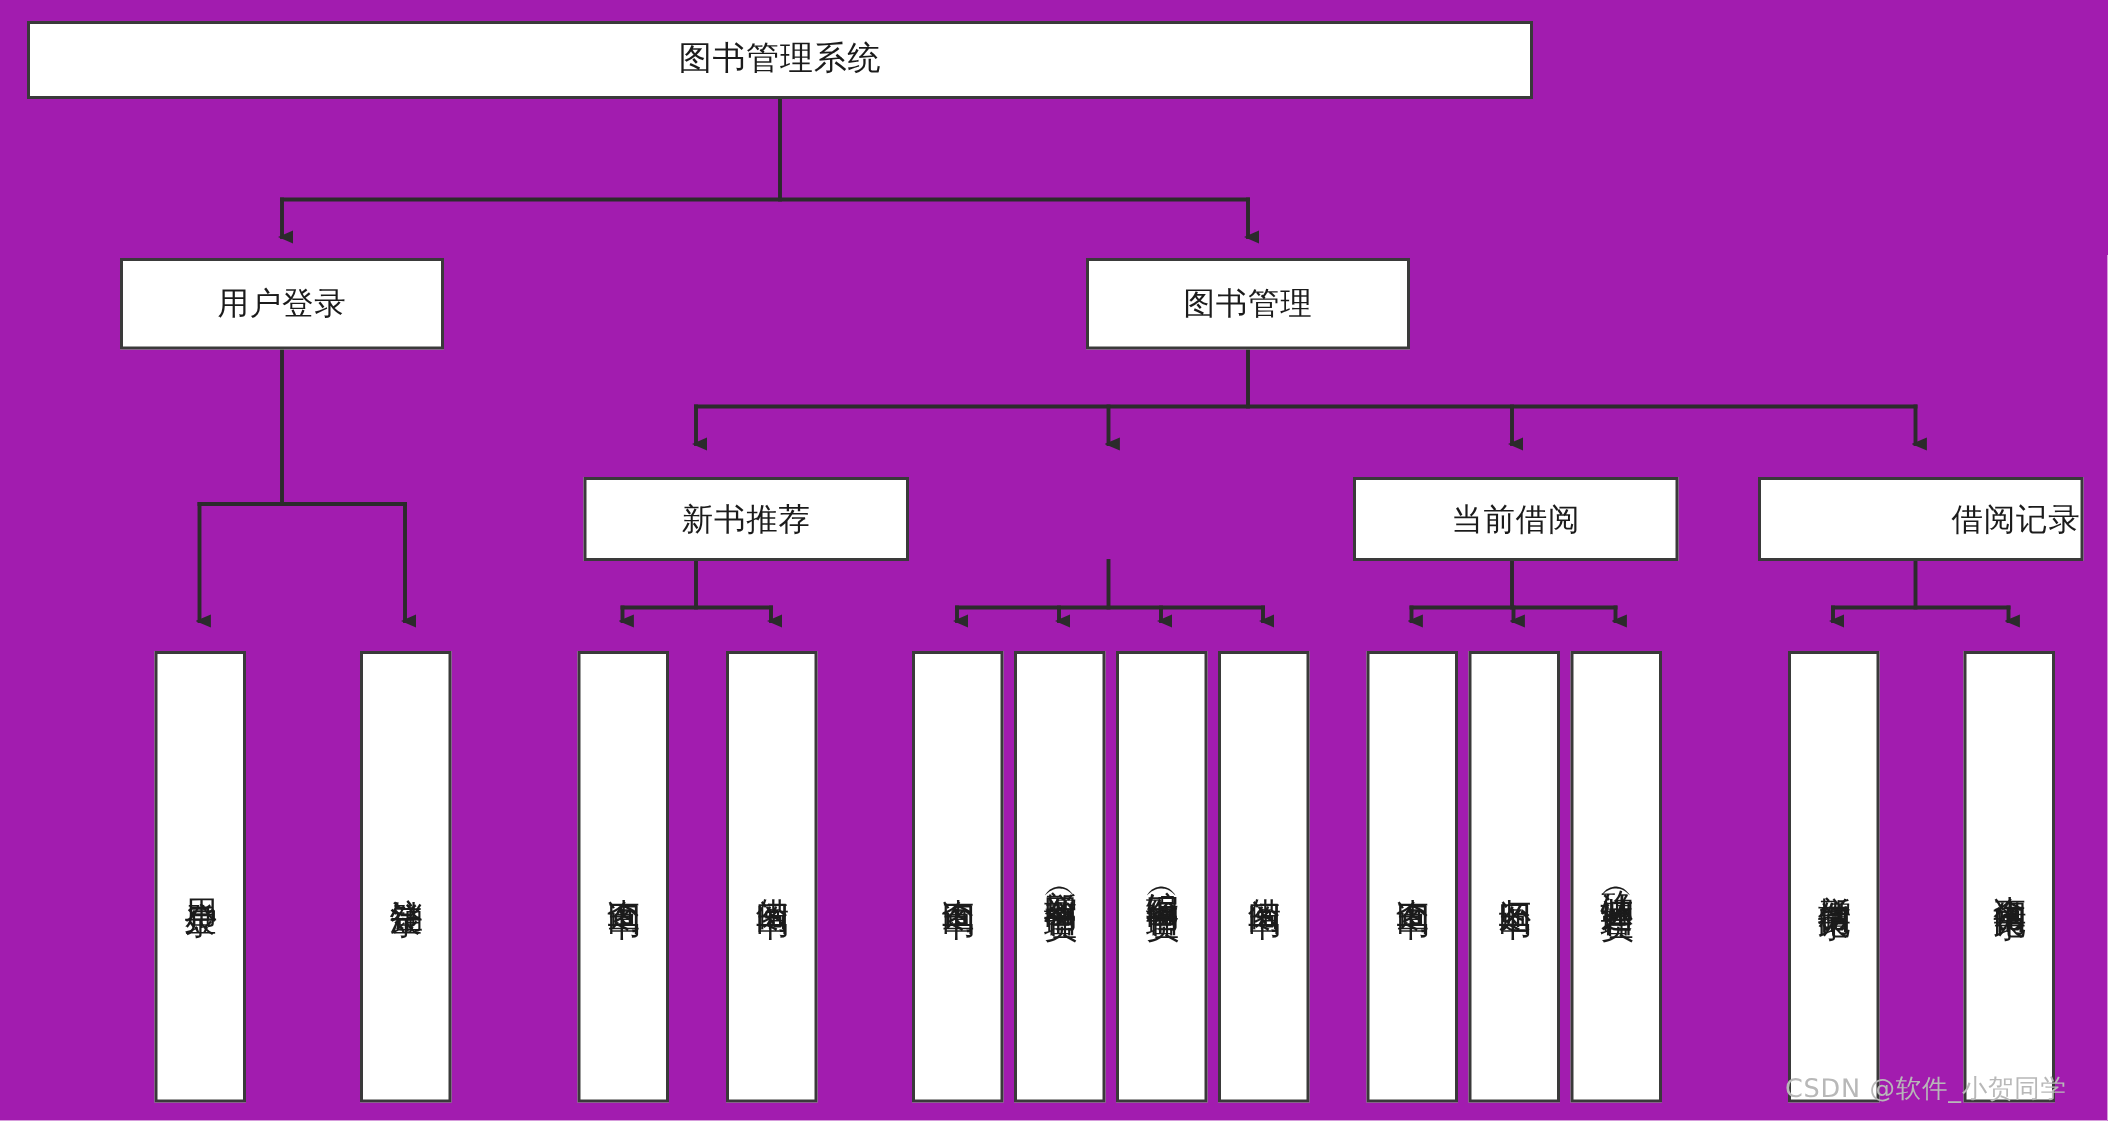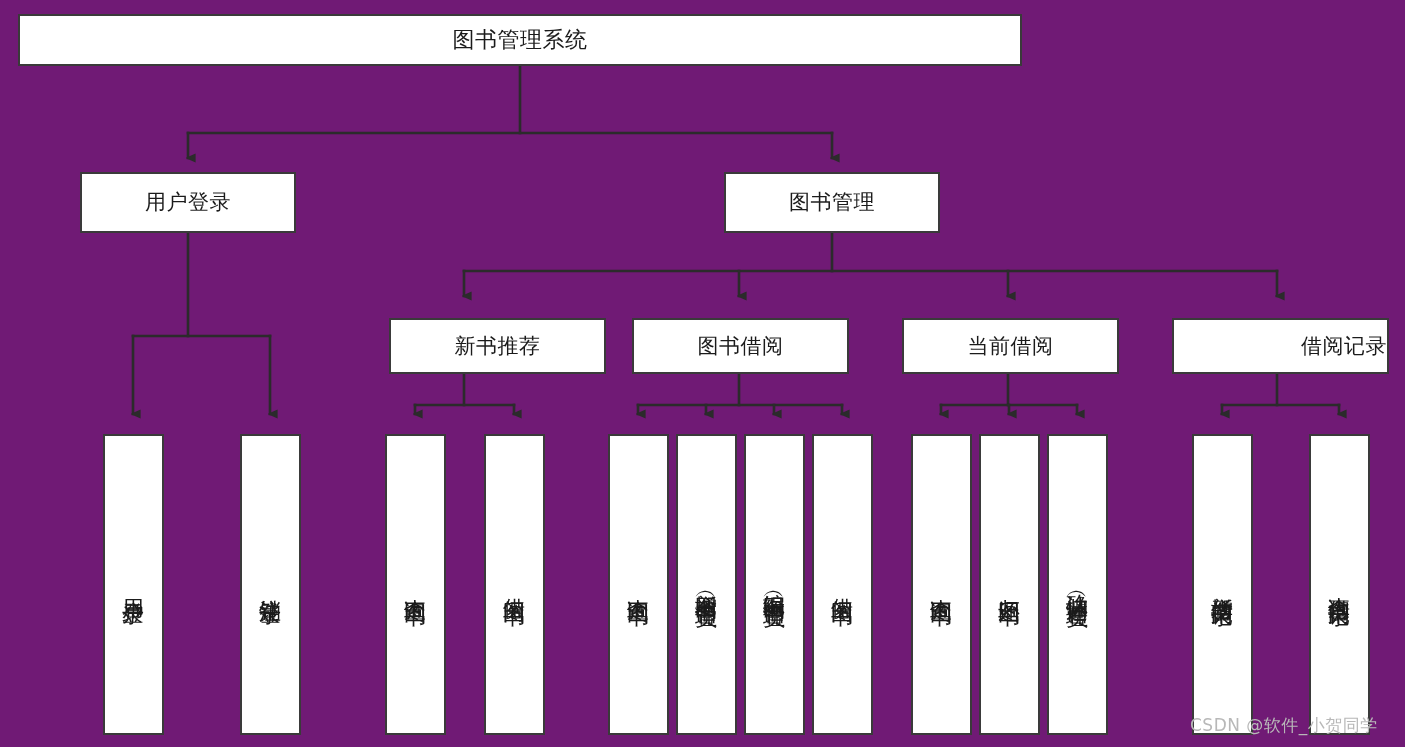--- a/index.html
+++ b/index.html
@@ -8,21 +8,21 @@
     padding: 0;
     background: #ffffff;
   }
   body {
     font-family: "DejaVu Sans", "Liberation Sans", sans-serif;
   }
   #diagram-root {
     position: relative;
     width: 1405px;
     height: 747px;
-    background: #701a75;
+    background: #a21caf;
     overflow: hidden;
   }
   #edges {
     position: absolute;
     left: 0;
     top: 0;
     width: 1405px;
     height: 747px;
     pointer-events: none;
   }
@@ -133,23 +133,20 @@
   <div class="node" style="left:80px; top:172px; width:216px; height:61px;">
     <span class="node-label">用户登录</span>
   </div>
   <div class="node" style="left:724px; top:172px; width:216px; height:61px;">
     <span class="node-label">图书管理</span>
   </div>
 
   <div class="node" style="left:361px; top:318px; width:217px; height:56px;margin-left:28px;">
     <span class="node-label">新书推荐</span>
   </div>
-  <div class="node" style="left:632px; top:318px; width:217px; height:56px;">
-    <span class="node-label">图书借阅</span>
-  </div>
   <div class="node" style="left:902px; top:318px; width:217px; height:56px;text-align:right;">
     <span class="node-label">当前借阅</span>
   </div>
   <div class="node" style="left:1172px; top:318px; width:217px; height:56px;justify-content:flex-end;">
     <span class="node-label">借阅记录</span>
   </div>
 
   <div class="node vertical" style="left:103px; top:434px; width:61px; height:301px;">
     <span class="node-label">用户登录</span>
   </div>

